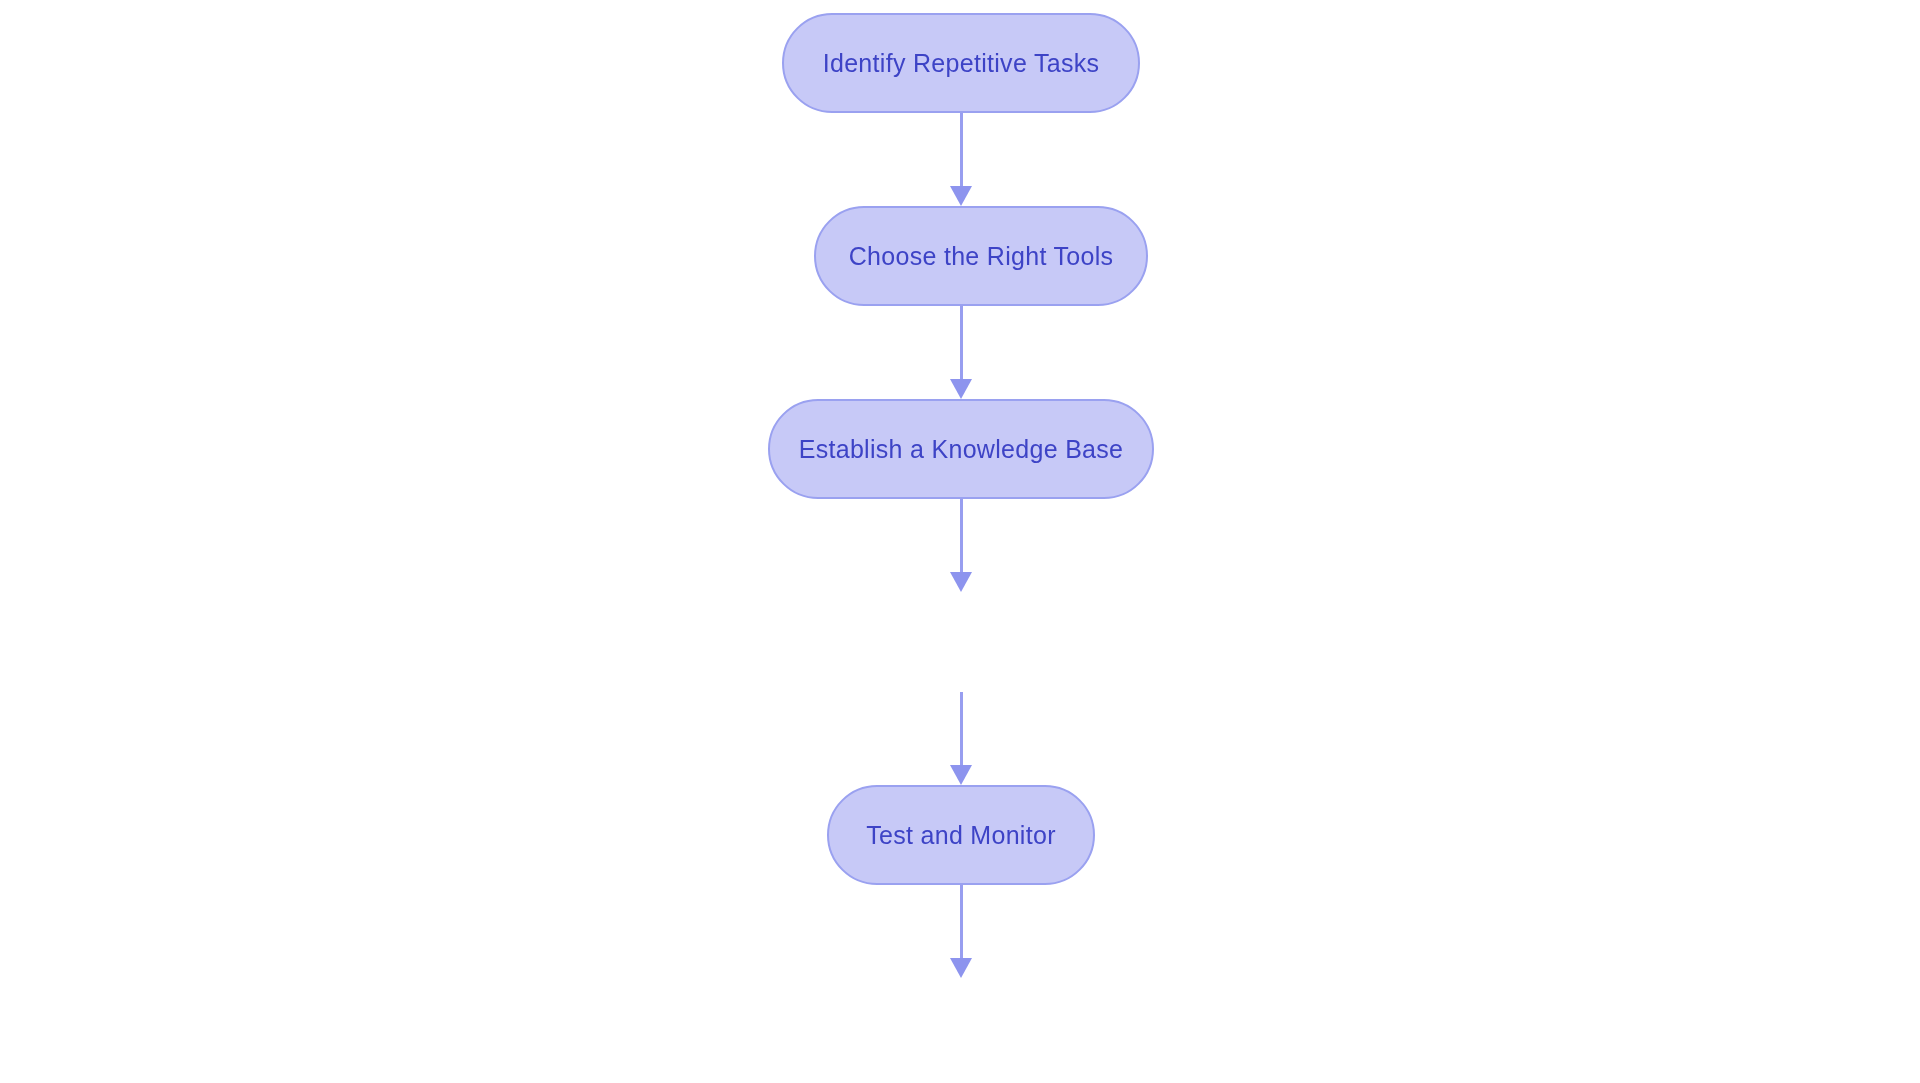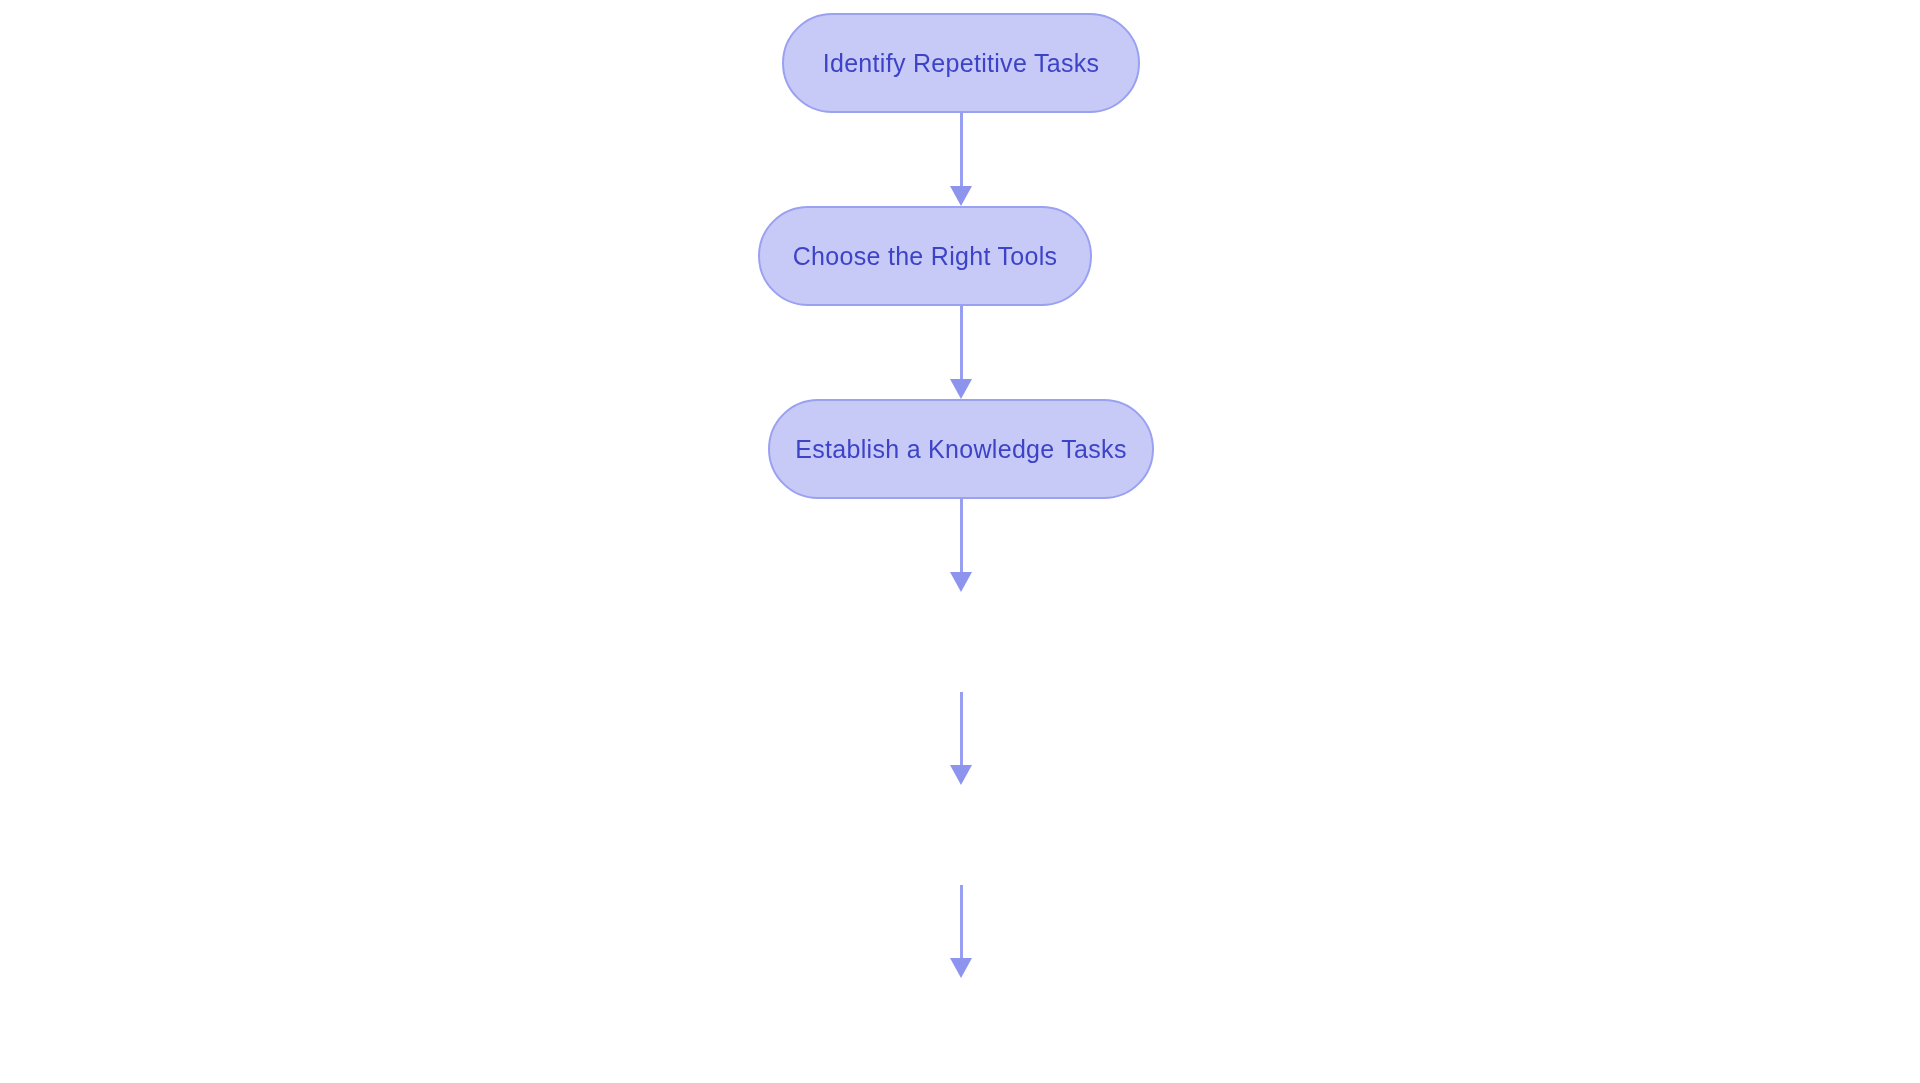--- a/index.html
+++ b/index.html
@@ -35,21 +35,21 @@
     justify-content: center;
   }
   .flow-node .label {
     font-size: 25px;
     letter-spacing: 0.3px;
     color: var(--node-text);
     white-space: nowrap;
   }
   
   .node-0 { left: 782px; top: 13px;  width: 358px; }
-  .node-1 { left: 758px; top: 206px; width: 334px; align-items: center; }
+  .node-1 { left: 814px; top: 206px; width: 334px; align-items: center; }
   .node-2 { left: 768px; top: 399px; width: 386px; }
   .node-3 { left: 745px; top: 592px; width: 432px; }
   .node-4 { left: 827px; top: 785px; width: 268px; }
   .node-5 { left: 836px; top: 978px; width: 250px; }
 
   .arrow {
     position: absolute;
     left: 950px;        
     width: 22px;
     height: 93px;
@@ -95,34 +95,37 @@
   <div class="flow-node node-1">
     <span class="label">Choose the Right Tools</span>
   </div>
 
   <div class="arrow arrow-1">
     <div class="line"></div>
     <div class="head"></div>
   </div>
 
   <div class="flow-node node-2">
-    <span class="label">Establish a Knowledge Tasks</span>
+    <span class="label">Establish a Knowledge Base</span>
   </div>
 
   <div class="arrow arrow-2">
     <div class="line"></div>
     <div class="head"></div>
   </div>
 
 
   <div class="arrow arrow-3">
     <div class="line"></div>
     <div class="head"></div>
   </div>
 
+  <div class="flow-node node-4">
+    <span class="label">Test and Monitor</span>
+  </div>
 
   <div class="arrow arrow-4">
     <div class="line"></div>
     <div class="head"></div>
   </div>
 
 
 </div>
 
 </body></html>

